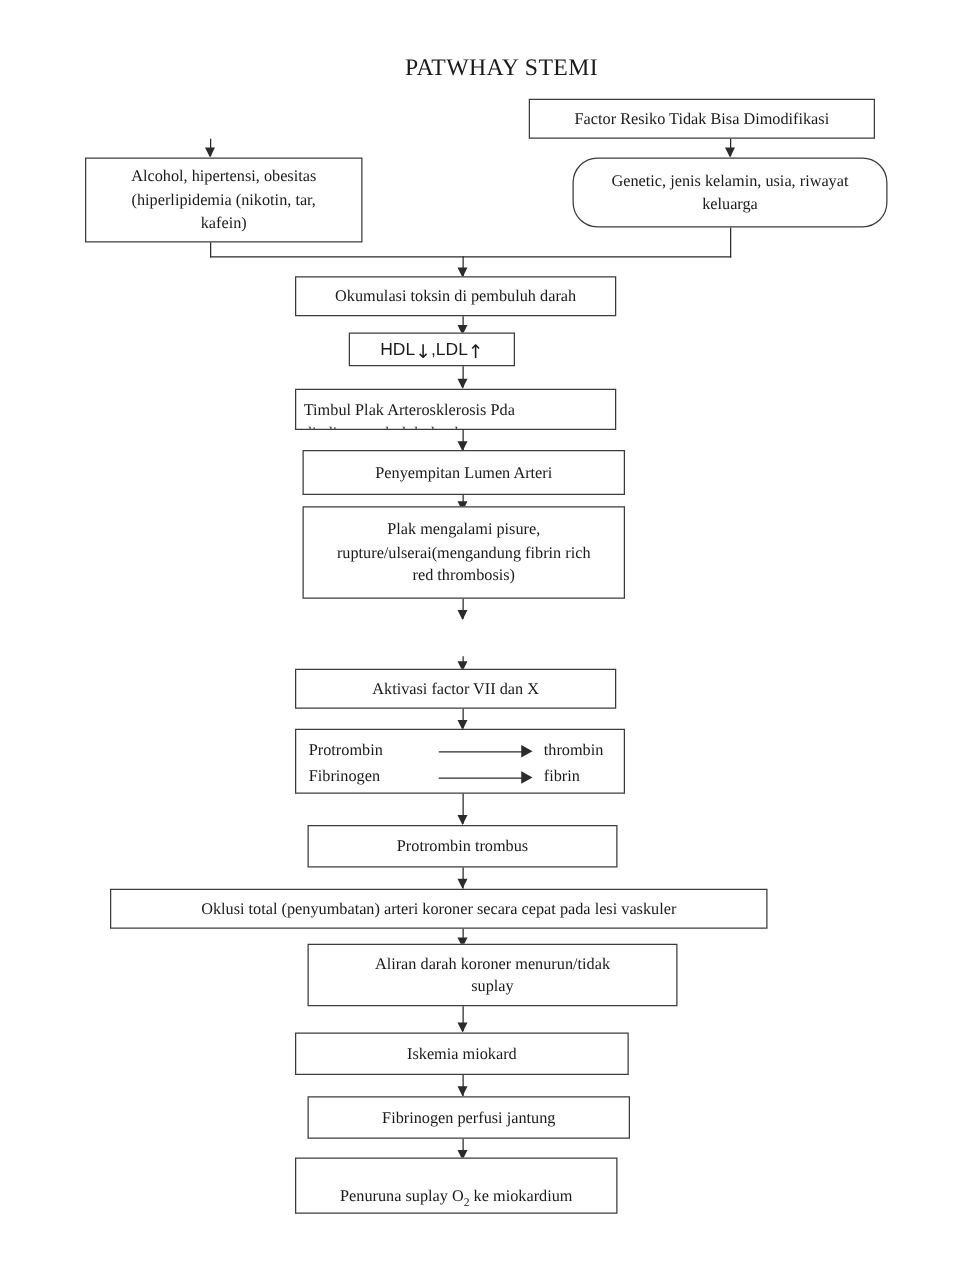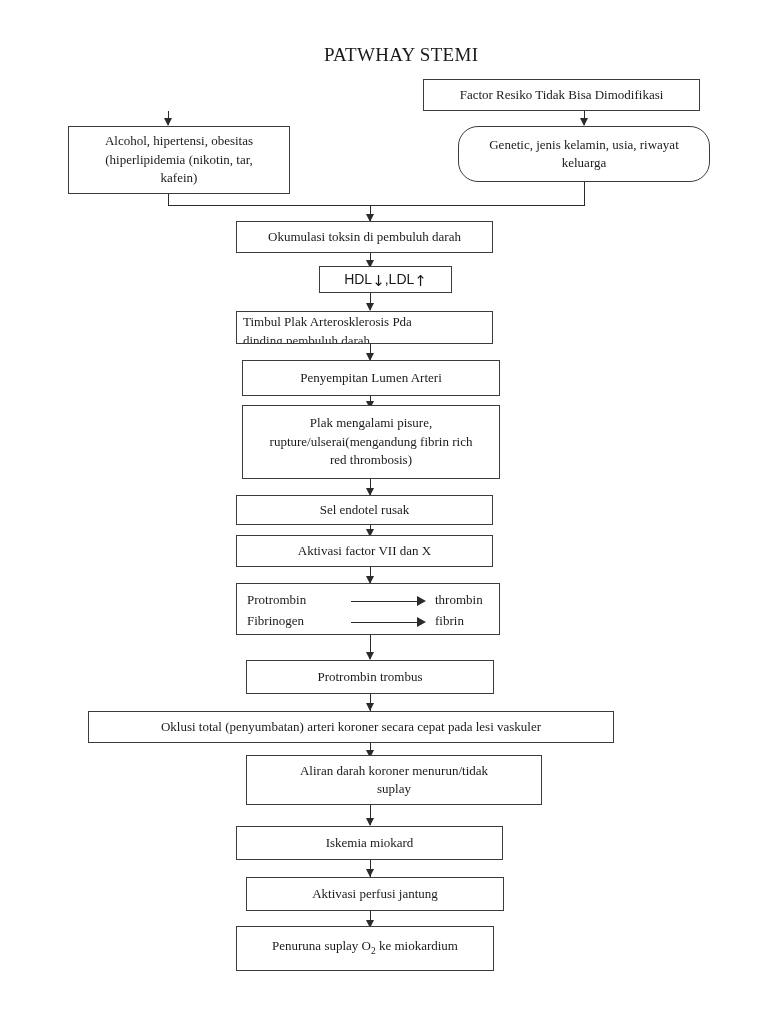--- a/index.html
+++ b/index.html
@@ -32,21 +32,21 @@
     line-height: 1.42;
     text-align: center;
     display: flex;
     align-items: center;
     justify-content: center;
     padding: 2px 6px;
     overflow: hidden;
   }
   .node.top-align {
     align-items: flex-start;
-    padding-top: 10px;
+    padding-top: 21px;
   }
   .node.sans {
     font-family: "Liberation Sans", "DejaVu Sans", sans-serif;
     font-size: 14px;
   }
   .node.left-text {
     display: block;
     text-align: left;
     padding: 6px 10px;
   }
@@ -143,21 +143,21 @@
   <div class="line hline" style="left:168px; top:205px; width:417px; height:1px;"></div>
 
   <div class="line vline" style="left:370px; top:205px; width:1px; height:17px;"></div>
   <div class="arrowhead" style="left:366px; top:214px;"></div>
 
   <div class="node" style="left:236px; top:221px; width:257px; height:32px;">Okumulasi toksin di pembuluh darah</div>
 
   <div class="line vline" style="left:370px; top:253px; width:1px; height:14px;"></div>
   <div class="arrowhead" style="left:366px; top:260px;"></div>
 
-  <div class="node sans" style="left:279px; top:266px; width:133px; height:27px;margin-left:40px;">
+  <div class="node sans" style="left:279px; top:266px; width:133px; height:27px;">
     <span>HDL</span>
       <span class="updown">↓</span>
       <span>, </span>
       <span>LDL</span>
       <span class="updown">↑</span>
   </div>
 
   <div class="line vline" style="left:370px; top:293px; width:1px; height:17px;"></div>
   <div class="arrowhead" style="left:366px; top:303px;"></div>
 
@@ -176,21 +176,20 @@
 
   <div class="node" style="left:242px; top:405px; width:258px; height:74px; flex-direction:column;">
     <span>Plak mengalami pisure,</span>
     <span>rupture/ulserai(mengandung fibrin rich</span>
     <span>red thrombosis)</span>
   </div>
 
   <div class="line vline" style="left:370px; top:479px; width:1px; height:16px;"></div>
   <div class="arrowhead" style="left:366px; top:488px;"></div>
 
-  <div class="node" style="left:236px; top:495px; width:257px; height:30px;">Sel endotel rusak</div>
 
   <div class="line vline" style="left:370px; top:525px; width:1px; height:11px;"></div>
   <div class="arrowhead" style="left:366px; top:529px;"></div>
 
   <div class="node" style="left:236px; top:535px; width:257px; height:32px;">Aktivasi factor VII dan X</div>
 
   <div class="line vline" style="left:370px; top:567px; width:1px; height:16px;"></div>
   <div class="arrowhead" style="left:366px; top:576px;"></div>
 
   <div class="node left-text" style="left:236px; top:583px; width:264px; height:52px;">
@@ -231,21 +230,21 @@
   </div>
 
   <div class="line vline" style="left:370px; top:805px; width:1px; height:20px;"></div>
   <div class="arrowhead" style="left:366px; top:818px;"></div>
 
   <div class="node" style="left:236px; top:826px; width:267px; height:34px;">Iskemia miokard</div>
 
   <div class="line vline" style="left:370px; top:860px; width:1px; height:17px;"></div>
   <div class="arrowhead" style="left:366px; top:869px;"></div>
 
-  <div class="node" style="left:246px; top:877px; width:258px; height:34px;">Aktivasi perfusi jantung</div>
+  <div class="node" style="left:246px; top:877px; width:258px; height:34px;">Fibrinogen perfusi jantung</div>
 
   <div class="line vline" style="left:370px; top:911px; width:1px; height:16px;"></div>
   <div class="arrowhead" style="left:366px; top:920px;"></div>
 
   <div class="node top-align" style="left:236px; top:926px; width:258px; height:45px;">
     <span><span>Penuruna suplay O</span><sub>2</sub><span> ke miokardium</span></span>
   </div>
 
 </div>
 

